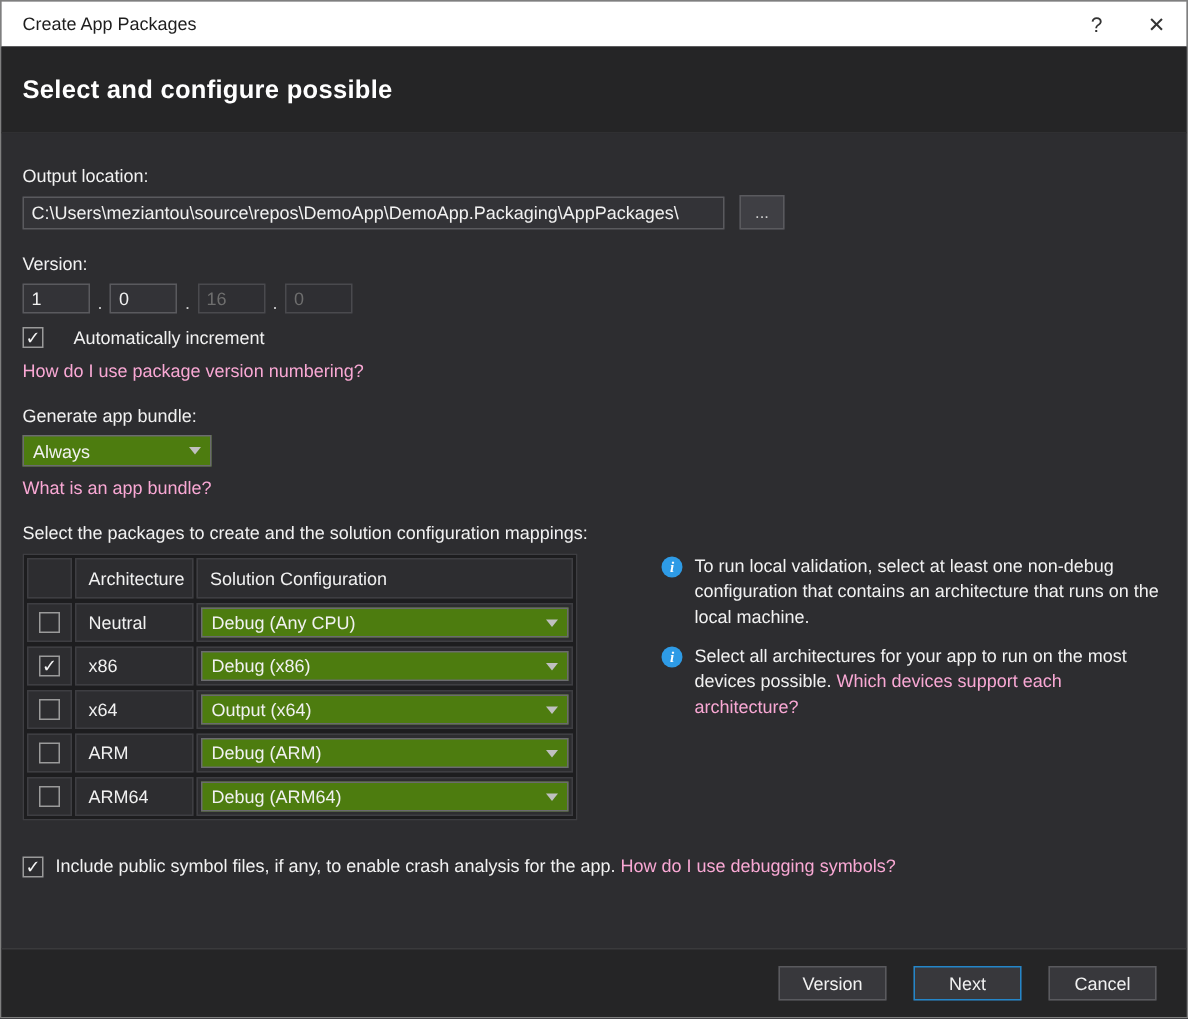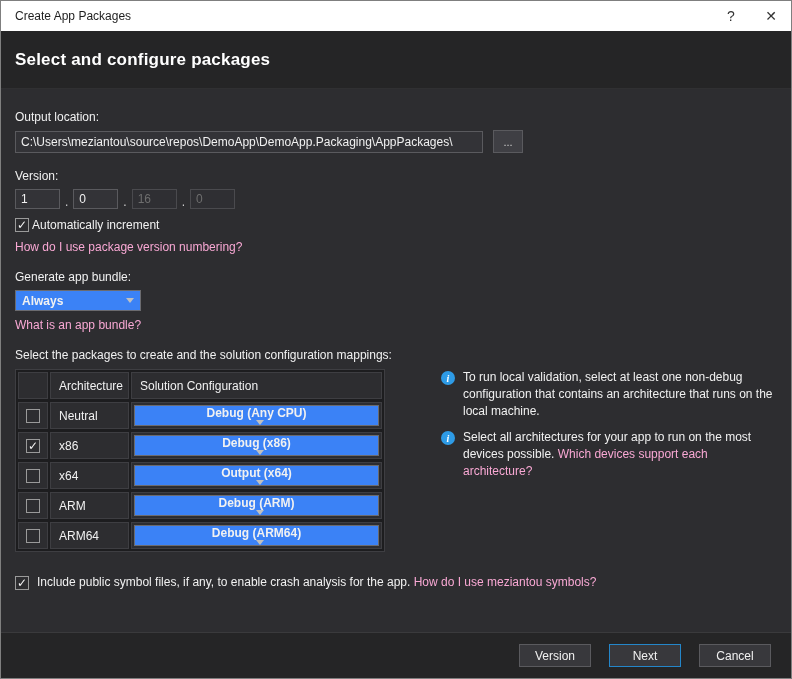--- a/index.html
+++ b/index.html
@@ -31,42 +31,42 @@
   .section-gap { margin-top:16px; }
 
   .ver-field { width:45px; height:20px; }
   .ver-field.disabled { color:#6e6e6e; border-color:#4a4a4e; background:#2f2f33; }
   .dot { margin:0 5px; color:#d0d0d0; }
 
   
   .cb-row { display:flex; align-items:center; margin-top:9px; }
   .checkbox { width:14px; height:14px; border:1px solid #9a9a9a; background:#2d2d30; display:inline-flex; align-items:center; justify-content:center; flex:0 0 auto; position:relative; }
   .checkbox.checked::after { content:"✓"; color:#f5f5f5; font-size:12px; font-weight:bold; line-height:1; }
-  .cb-row .cb-label { margin-left:3px; }
+  .cb-row .cb-label { margin-left:20px; }
 
   a.link { color:#f9a8d4; text-decoration:none; cursor:pointer; }
   .link-line { margin-top:8px; }
 
   
-  .dropdown { background:#3b82f6; border:1px solid #6b6b6f; height:21px; display:flex; align-items:center; padding:0 6px; cursor:default;font-weight:bold; }
+  .dropdown { background:#4d7c0f; border:1px solid #6b6b6f; height:21px; display:flex; align-items:center; padding:0 6px; cursor:default; }
   .dd-bundle { width:126px; margin-bottom:7px; }
   .dropdown .dd-text { flex:1; white-space:nowrap; overflow:hidden; }
   .caret { width:0; height:0; border-left:4px solid transparent; border-right:4px solid transparent; border-top:5px solid #c0c0c0; margin-left:6px; flex:0 0 auto; }
 
   
   .pkg-area { display:flex; margin-top:7px;gap:35px; }
   .pkg-table { background:#1d1d1f; border:1px solid #3e3e42; padding:2px; width:370px; flex:0 0 auto; }
   .tbl-row { display:grid; grid-template-columns:30px 79px 1fr; gap:2px; margin-bottom:3px; }
   .tbl-row:last-child { margin-bottom:0; }
   .cell { background:#2d2d30; border:1px solid #3e3e42; display:flex; align-items:center; min-height:26px; }
   .cell.hdr { min-height:27px; background:#2d2d30; font-size:12px; color:#f1f1f1; }
   .cell .cell-text { padding-left:8px; }
   .cell.cb-cell { justify-content:center; }
   .cell.dd-cell { padding:2px; }
-  .cell-dd { width:100%; height:100%; min-height:20px;flex-direction:column; }
+  .cell-dd { width:100%; height:100%; min-height:20px; }
 
   .notes { margin-left:21px; width:372px; }
   .note { display:flex; margin-bottom:9px; line-height:17px; }
   .info-icon { width:14px; height:14px; border-radius:50%; background:#2e9be6; color:#ffffff; font-size:10px; font-weight:bold; display:inline-flex; align-items:center; justify-content:center; flex:0 0 auto; margin-right:8px; margin-top:2px; font-family:"Liberation Serif","DejaVu Serif",serif; font-style:italic; }
   .note .note-text { color:#f1f1f1; }
 
   .symbols-row { margin-top:23px; display:flex; align-items:flex-start; }
   .symbols-row .cb-label { margin-left:8px; line-height:15px; }
 
   
@@ -83,21 +83,21 @@
     <span class="title">Create App Packages</span>
     <span class="tb-btn">
         <span>?</span>
       </span>
     <span class="tb-btn">
         <span>✕</span>
       </span>
   </div>
 
   <div class="header">
-    <h1>Select and configure packages</h1>
+    <h1>Select and configure possible</h1>
   </div>
 
   <div class="content">
 
     <label class="lbl">Output location:</label>
     <div class="row">
       <input class="textbox out-input" type="text" value="C:\Users\meziantou\source\repos\DemoApp\DemoApp.Packaging\AppPackages\" style="">
       <button class="browse-btn">...</button>
     </div>
 
@@ -222,21 +222,21 @@
         </div>
         <div class="note">
           <span class="info-icon">i</span>
           <span class="note-text"><span>Select all architectures for your app to run on the most devices possible. </span><a class="link">Which devices support each architecture?</a></span>
         </div>
       </div>
     </div>
 
     <div class="symbols-row">
       <span class="checkbox checked" style="margin-top:1px;"></span>
-      <span class="cb-label"><span>Include public symbol files, if any, to enable crash analysis for the app. </span><a class="link">How do I use meziantou symbols?</a></span>
+      <span class="cb-label"><span>Include public symbol files, if any, to enable crash analysis for the app. </span><a class="link">How do I use debugging symbols?</a></span>
     </div>
 
   </div>
 
   <div class="footer">
     <button class="btn">Version</button>
     <button class="btn default">Next</button>
     <button class="btn">Cancel</button>
   </div>
 

